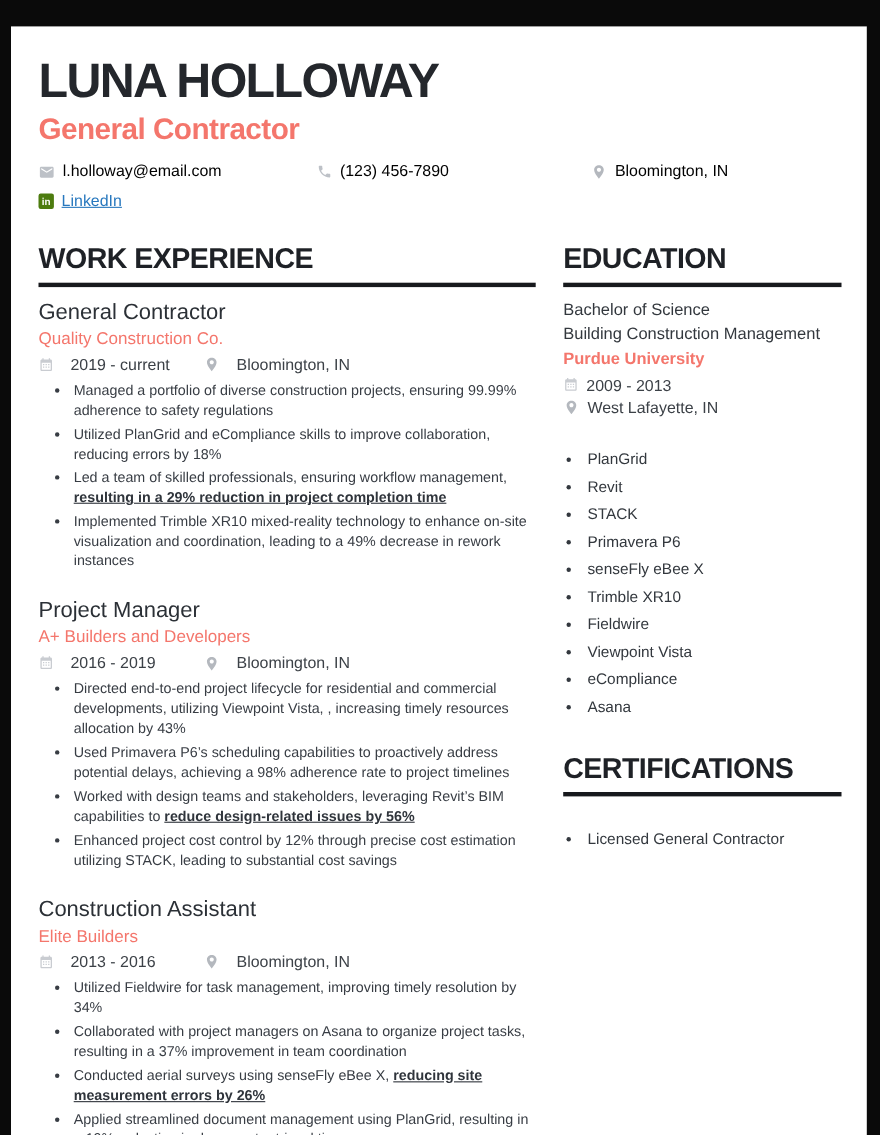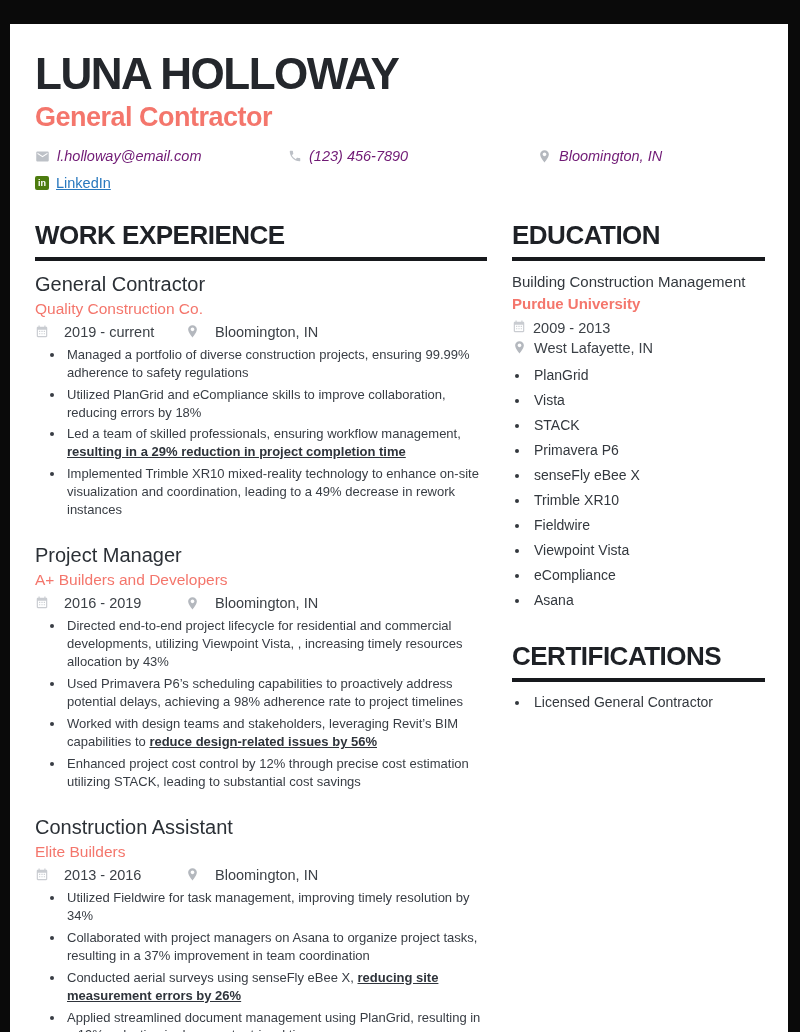--- a/index.html
+++ b/index.html
@@ -35,21 +35,21 @@
     line-height: 1.0;
   }
   .contact-row {
     margin-top: 17px;
     display: flex;
     align-items: center;
   }
   .contact-item { display: flex; align-items: center; gap: 7px; }
   .contact-item.c-email { width: 253px; }
   .contact-item.c-phone { width: 249px; }
-  .contact-text { font-size: 14.5px; color: #701a75; font-style: italic; }
+  .contact-text { font-size: 14.5px; color: #000000; }
   .contact-row2 { margin-top: 11px; display: flex; align-items: center; }
   a.link { color: #2878be; text-decoration: underline; font-size: 14.5px; }
   .li-badge {
     width: 14px; height: 14px;
     background: #4d7c0f;
     border-radius: 2px;
     color: #ffffff;
     font-size: 9px; font-weight: 700;
     display: flex; align-items: center; justify-content: center;
     line-height: 1;
@@ -90,21 +90,21 @@
     padding-left: 2px;
   }
   .em { font-weight: 700; text-decoration: underline; color: #2f343b; }
 
   
   .edu-line { font-size: 15px; color: #33383e; line-height: 1.52; }
   .edu-school { font-size: 15px; font-weight: 700; color: #f4766c; line-height: 1.52; margin-bottom: 3px; }
   .edu-meta { display: flex; align-items: flex-start; gap: 7px; margin-top: 4px; }
 
   .gap-section { margin-top: 32px; }
-  ul.plain-list { padding-left: 18px; list-style: disc outside; margin-top: 9px; }
+  ul.plain-list { padding-left: 18px; list-style: disc outside; margin-top: 28px; }
   ul.plain-list li { font-size: 14px; color: #33383e; line-height: 1.43; margin-bottom: 5px; padding-left: 4px; }
 </style>
 </head>
 <body>
 
 <svg width="0" height="0" style="position:absolute">
   <defs>
     <symbol id="i-mail" viewBox="0 0 24 24">
         <path d="M20 4H4c-1.1 0-1.99.9-1.99 2L2 18c0 1.1.9 2 2 2h16c1.1 0 2-.9 2-2V6c0-1.1-.9-2-2-2zm0 4l-8 5-8-5V6l8 5 8-5v2z"></path>
       </symbol>
@@ -232,39 +232,40 @@
           <li><span>Collaborated with project managers on Asana to organize project tasks, resulting in a 37% improvement in team coordination</span><span class="em"></span><span></span></li>
           <li><span>Conducted aerial surveys using senseFly eBee X, </span><span class="em">reducing site measurement errors by 26%</span><span></span></li>
           <li><span>Applied streamlined document management using PlanGrid, resulting in a 19% reduction in document retrieval time</span><span class="em"></span><span></span></li>
         </ul>
       </div>
     </div>
 
     <div class="col-right">
       <h2 class="section-heading">EDUCATION</h2>
       <div>
+        <div class="edu-line">Bachelor of Science</div>
         <div class="edu-line">Building Construction Management</div>
         <div class="edu-school">Purdue University</div>
         <div class="edu-meta">
           <svg class="icon" width="14" height="14" fill="#c9ccd1">
               <use href="#i-cal"></use>
             </svg>
           <span class="meta-text">2009 - 2013</span>
         </div>
         <div class="edu-meta">
           <svg class="icon" width="15" height="15" fill="#b4b8be">
               <use href="#i-pin"></use>
             </svg>
           <span class="meta-text">West Lafayette, IN</span>
         </div>
       </div>
 
       <ul class="plain-list">
         <li>PlanGrid</li>
-        <li>Vista</li>
+        <li>Revit</li>
         <li>STACK</li>
         <li>Primavera P6</li>
         <li>senseFly eBee X</li>
         <li>Trimble XR10</li>
         <li>Fieldwire</li>
         <li>Viewpoint Vista</li>
         <li>eCompliance</li>
         <li>Asana</li>
       </ul>
 

